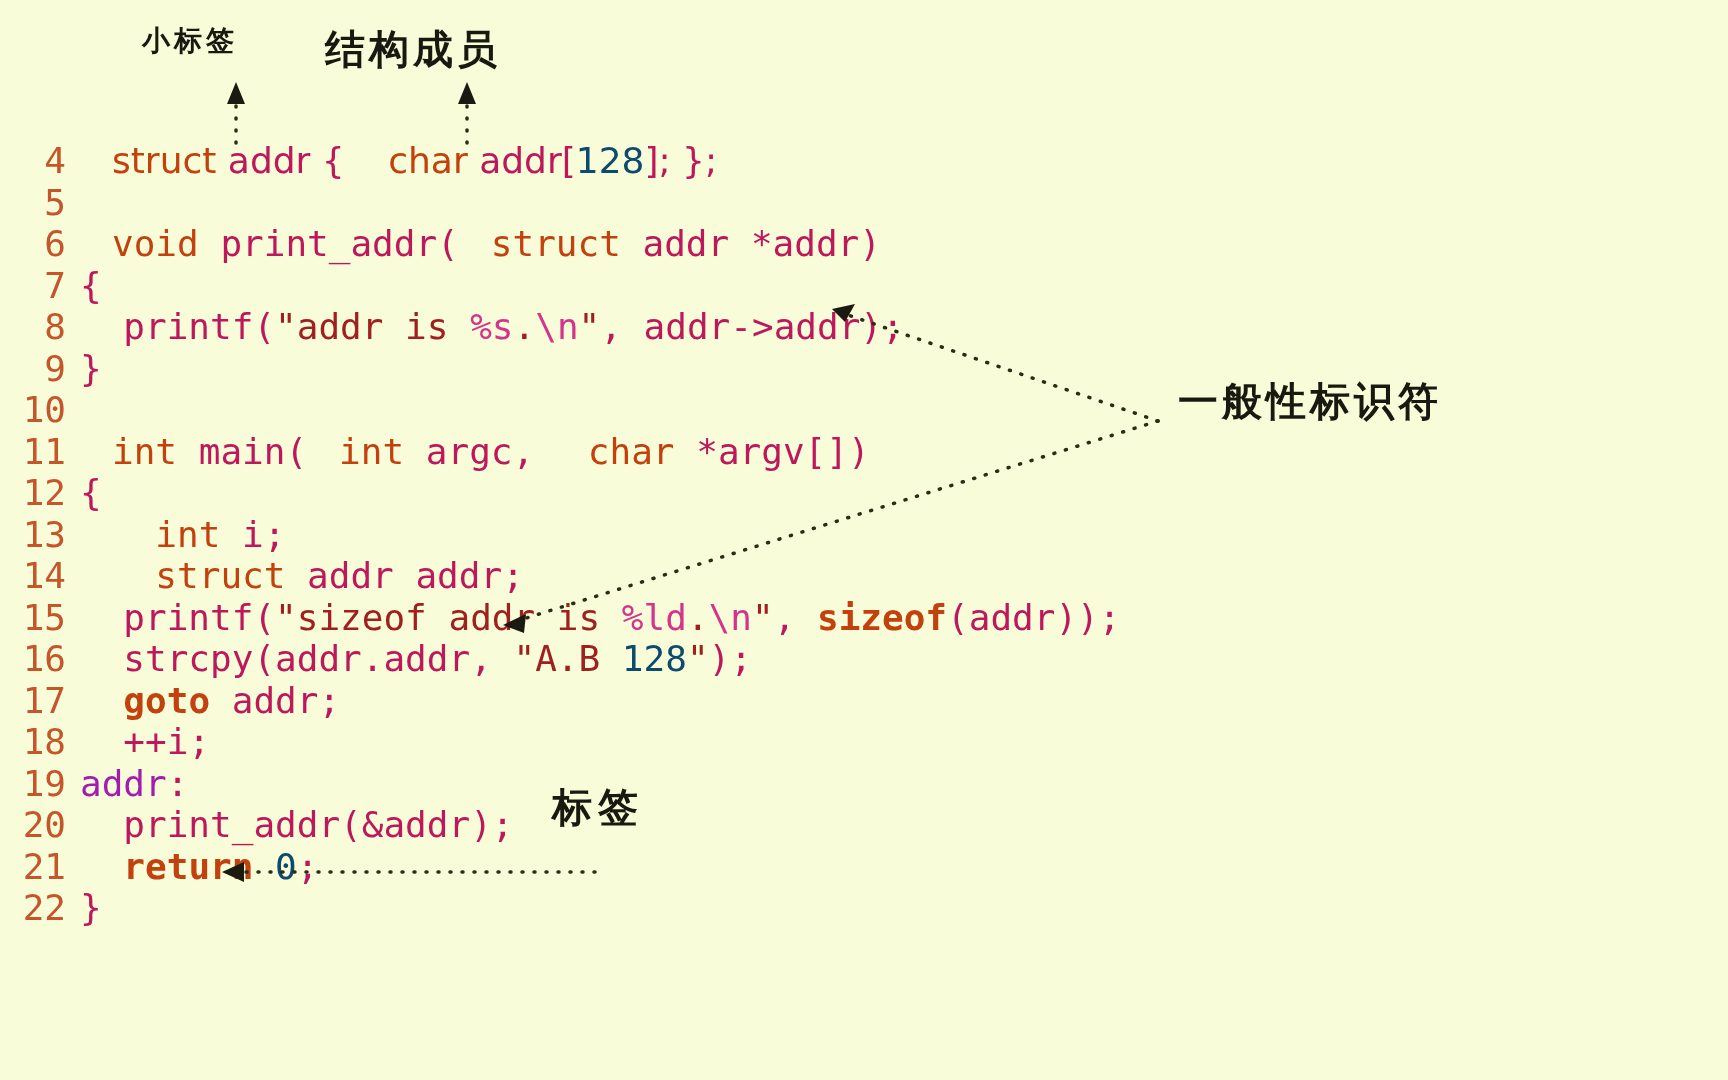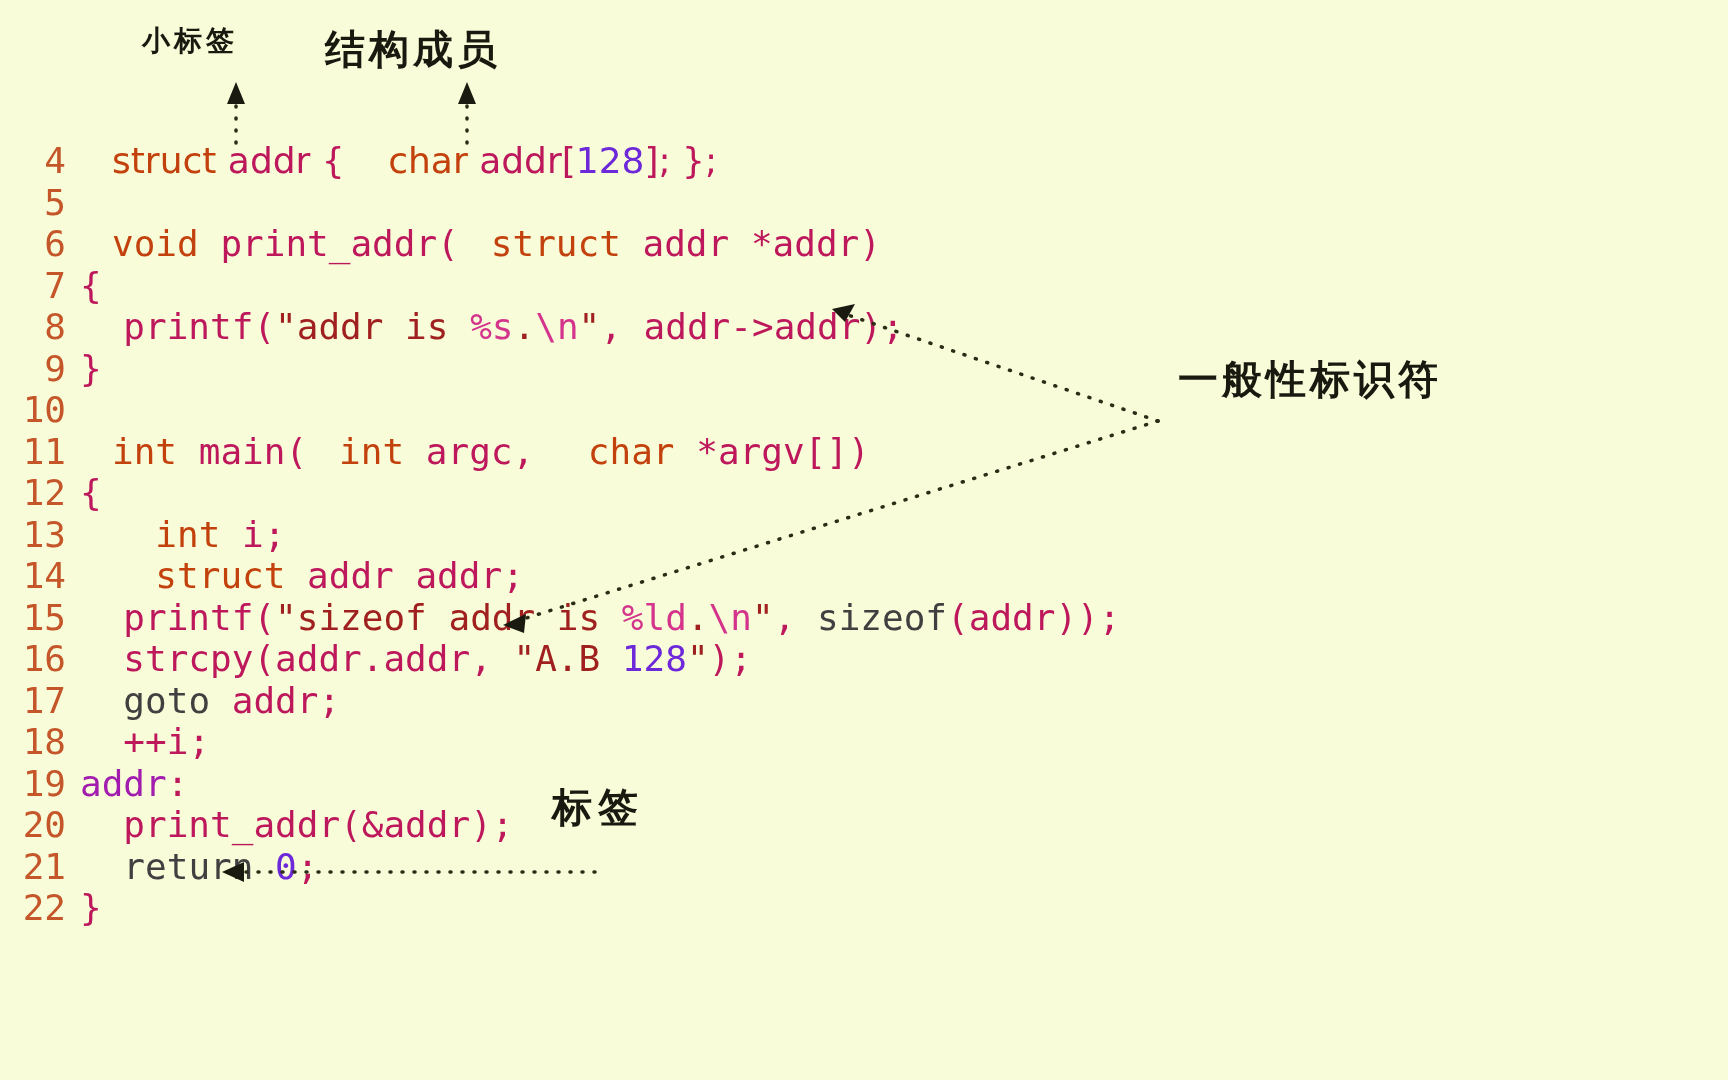--- a/index.html
+++ b/index.html
@@ -47,38 +47,38 @@
   
   .prop {
     font-family: "DejaVu Sans", sans-serif;
     font-size: 36px;
   }
   .prop .ln {
     font-family: "DejaVu Sans Mono", monospace;
   }
 
   .kw   { color: #c2410c; margin-left: 32px; }            
-  .bi   { color: #404040; }            
+  .bi   { color: #c2410c; font-weight: bold; }            
   .lbl  { color: #a21caf; }            
   .str  { color: #a02020; }            
   .fmt  { color: #d4348c; }            
-  .num  { color: #6d28d9; text-align: center; }            
+  .num  { color: #0c4a6e; text-align: center; }            
   .pl   { color: #be185d; }            
 
   
   .cjk {
     position: absolute;
     font-family: "DejaVu Sans", sans-serif;
     font-weight: bold;
     color: #19190f;
     white-space: nowrap;
   }
   #label-small-tag   { left: 142px; top: 22px;  font-size: 28px; letter-spacing: 4px; }
   #label-struct-mem  { left: 325px; top: 22px;  font-size: 40px; letter-spacing: 4px; font-family: Liberation Serif, serif; }
-  #label-generic-id  { left: 1178px; top: 352px; font-size: 40px; letter-spacing: 4px; }
+  #label-generic-id  { left: 1178px; top: 374px; font-size: 40px; letter-spacing: 4px; }
   #label-tag         { left: 552px;  top: 762px; font-size: 40px; letter-spacing: 6px; margin-top: 18px; }
 
   
   #arrows {
     position: absolute;
     left: 0; top: 0;
     width: 1728px;
     height: 1080px;
     pointer-events: none;
   }

